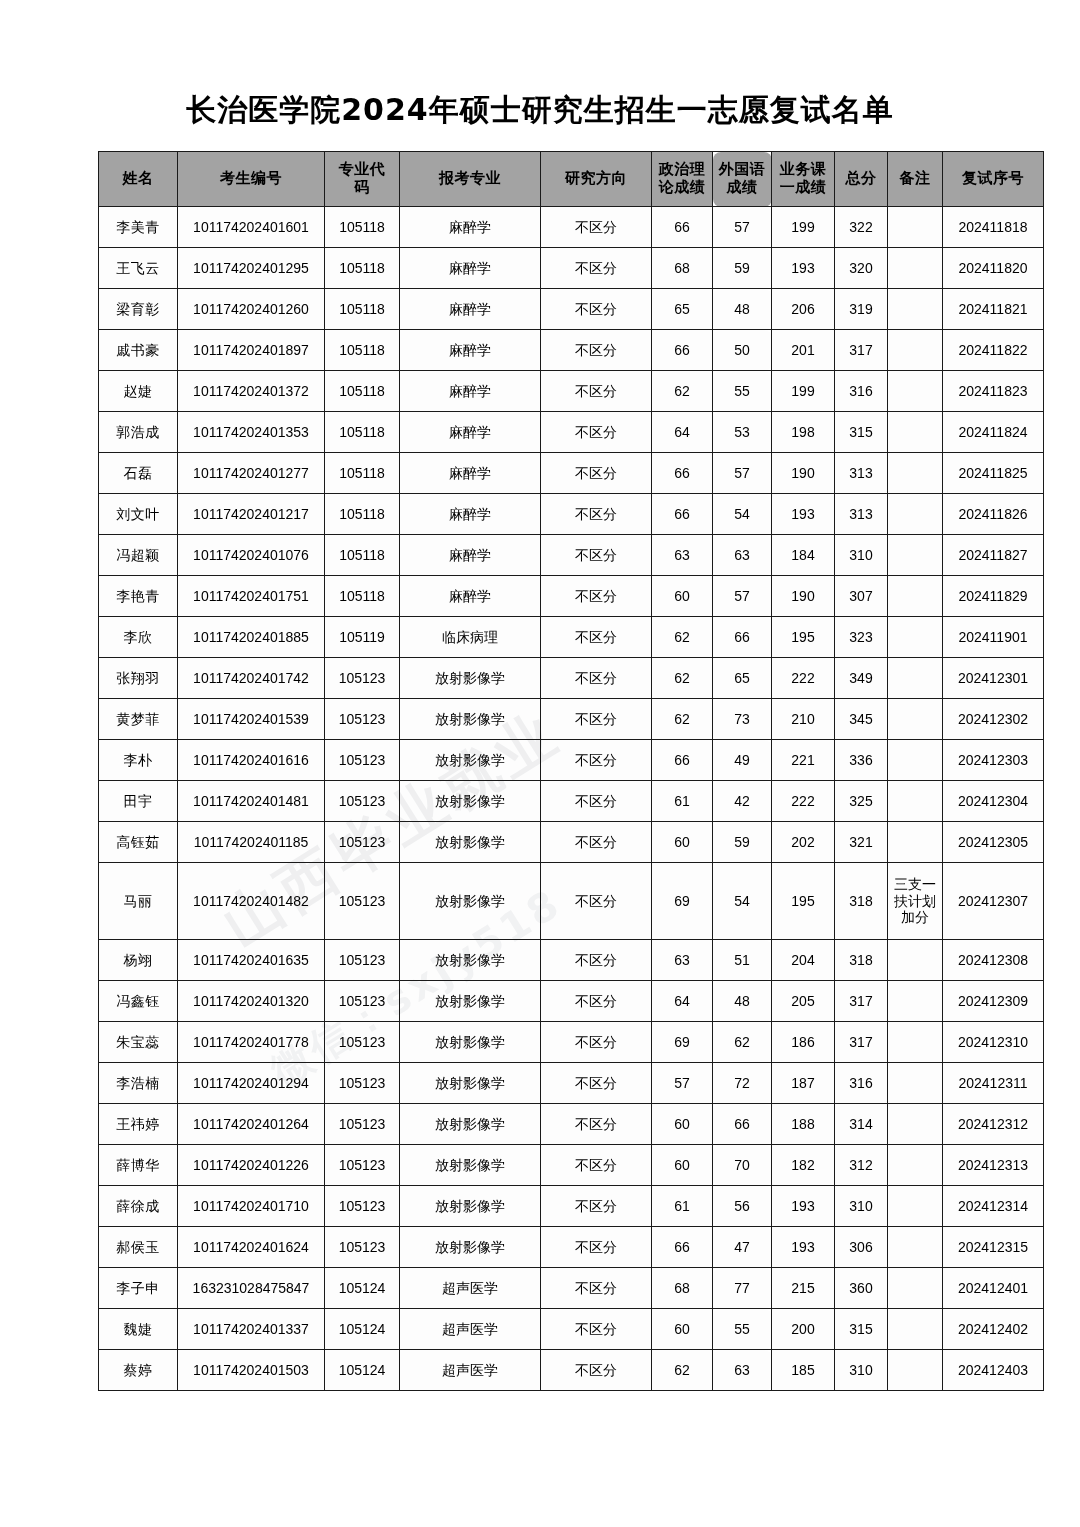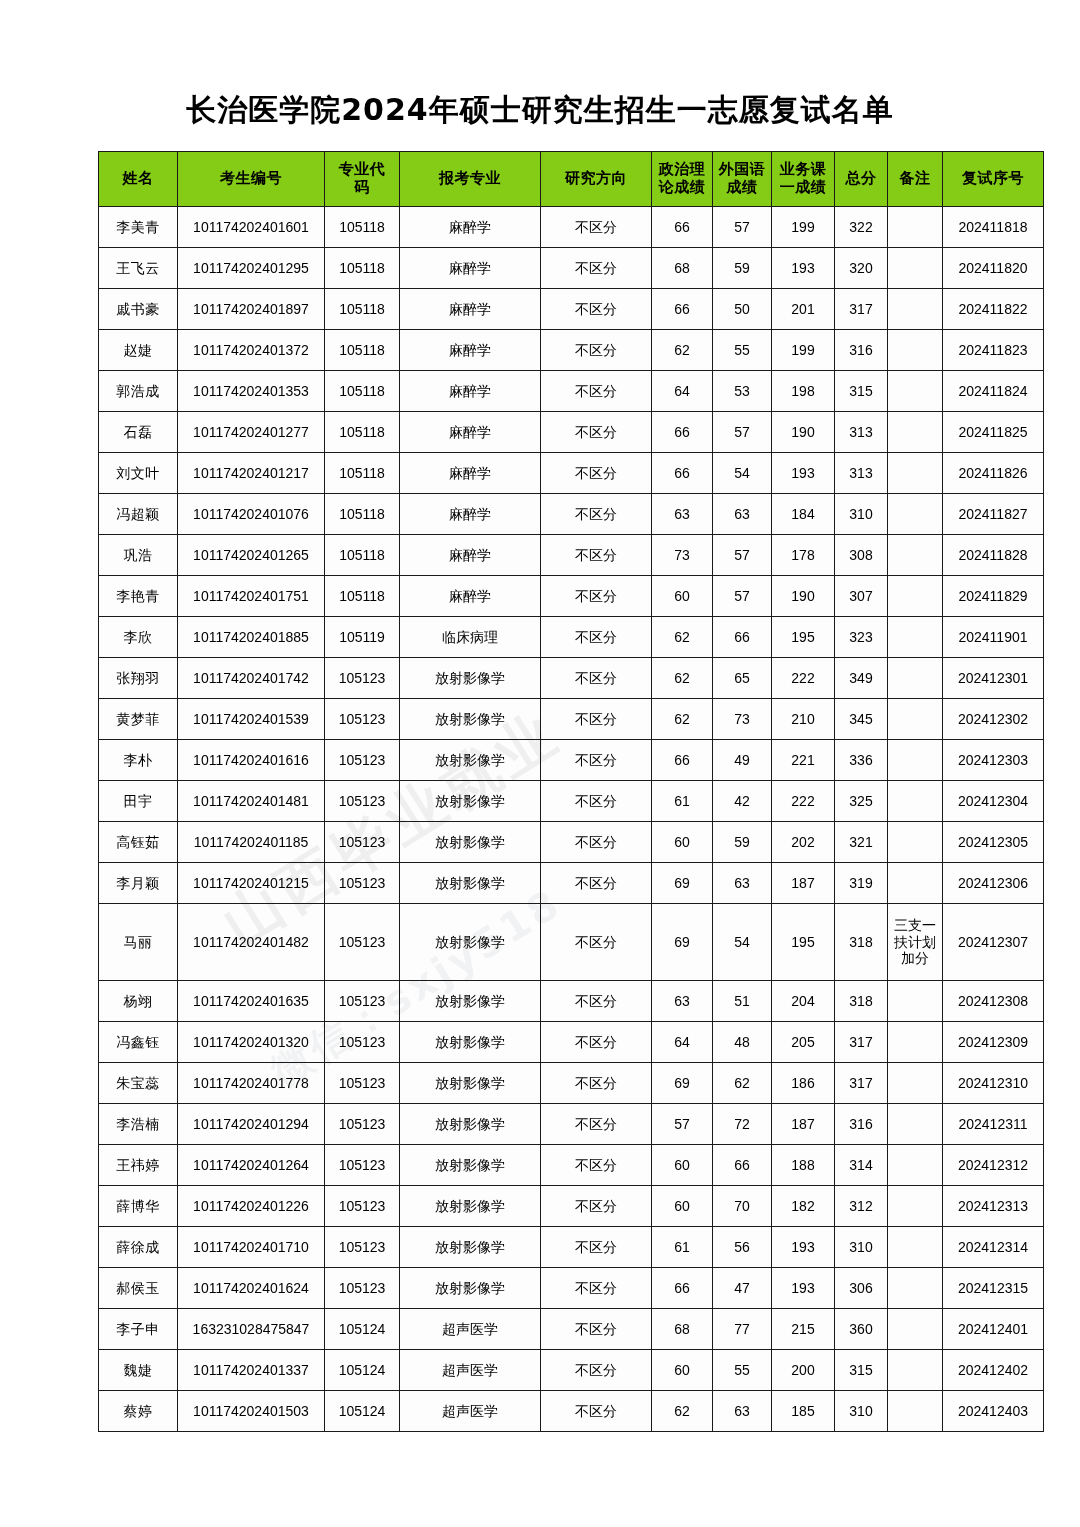--- a/index.html
+++ b/index.html
@@ -87,42 +87,42 @@
   table.list td {
     border: 1.5px solid #1a1a1a;
     text-align: center;
     vertical-align: middle;
     font-size: 14px;
     line-height: 1.18;
     padding: 0;
     background-clip: padding-box;
   }
   table.list thead th {
-    background: #84cc16;
+    background: #a3a3a3;
     font-weight: 700;
     font-size: 15px;
     height: 54px;
     font-family: "DejaVu Sans", sans-serif;
     letter-spacing: 0.5px;
   }
   table.list tbody td {
     height: 40px;
     background: rgba(252, 252, 252, 0.55);
   }
   table.list tbody tr.tall td {
     height: 76px;
   }
 
   td.c-name, th.c-name { width: 78px; font-family: "DejaVu Sans", sans-serif; letter-spacing: 0.5px; }
   td.c-id,   th.c-id   { width: 146px; font-size: 14px; }
   td.c-code, th.c-code { width: 74px; }
   td.c-major,th.c-major{ width: 140px; font-family: "DejaVu Sans", sans-serif; }
   td.c-dir,  th.c-dir  { width: 110px; font-family: "DejaVu Sans", sans-serif; }
   td.c-pol,  th.c-pol  { width: 60px; }
-  td.c-for,  th.c-for  { width: 58px; }
+  td.c-for,  th.c-for  { width: 58px; border-radius: 8px; }
   td.c-biz,  th.c-biz  { width: 62px; }
   td.c-total,th.c-total{ width: 52px; }
   td.c-note, th.c-note { width: 54px; font-size: 12.5px; line-height: 1.25; font-family: "DejaVu Sans", sans-serif; }
   td.c-seq,  th.c-seq  { width: 100px; }
 
   .hdr-2line { display: block; }
 </style>
 </head>
 <body>
 
@@ -185,20 +185,33 @@
             <td class="c-major">麻醉学</td>
             <td class="c-dir">不区分</td>
             <td class="c-pol">68</td>
             <td class="c-for">59</td>
             <td class="c-biz">193</td>
             <td class="c-total">320</td>
             <td class="c-note"></td>
             <td class="c-seq">202411820</td>
           </tr>
           <tr>
+            <td class="c-name">梁育彰</td>
+            <td class="c-id">101174202401260</td>
+            <td class="c-code">105118</td>
+            <td class="c-major">麻醉学</td>
+            <td class="c-dir">不区分</td>
+            <td class="c-pol">65</td>
+            <td class="c-for">48</td>
+            <td class="c-biz">206</td>
+            <td class="c-total">319</td>
+            <td class="c-note"></td>
+            <td class="c-seq">202411821</td>
+          </tr>
+          <tr>
             <td class="c-name">戚书豪</td>
             <td class="c-id">101174202401897</td>
             <td class="c-code">105118</td>
             <td class="c-major">麻醉学</td>
             <td class="c-dir">不区分</td>
             <td class="c-pol">66</td>
             <td class="c-for">50</td>
             <td class="c-biz">201</td>
             <td class="c-total">317</td>
             <td class="c-note"></td>
@@ -263,33 +276,20 @@
             <td class="c-major">麻醉学</td>
             <td class="c-dir">不区分</td>
             <td class="c-pol">63</td>
             <td class="c-for">63</td>
             <td class="c-biz">184</td>
             <td class="c-total">310</td>
             <td class="c-note"></td>
             <td class="c-seq">202411827</td>
           </tr>
           <tr>
-            <td class="c-name">巩浩</td>
-            <td class="c-id">101174202401265</td>
-            <td class="c-code">105118</td>
-            <td class="c-major">麻醉学</td>
-            <td class="c-dir">不区分</td>
-            <td class="c-pol">73</td>
-            <td class="c-for">57</td>
-            <td class="c-biz">178</td>
-            <td class="c-total">308</td>
-            <td class="c-note"></td>
-            <td class="c-seq">202411828</td>
-          </tr>
-          <tr>
             <td class="c-name">李艳青</td>
             <td class="c-id">101174202401751</td>
             <td class="c-code">105118</td>
             <td class="c-major">麻醉学</td>
             <td class="c-dir">不区分</td>
             <td class="c-pol">60</td>
             <td class="c-for">57</td>
             <td class="c-biz">190</td>
             <td class="c-total">307</td>
             <td class="c-note"></td>
@@ -365,33 +365,20 @@
             <td class="c-id">101174202401185</td>
             <td class="c-code">105123</td>
             <td class="c-major">放射影像学</td>
             <td class="c-dir">不区分</td>
             <td class="c-pol">60</td>
             <td class="c-for">59</td>
             <td class="c-biz">202</td>
             <td class="c-total">321</td>
             <td class="c-note"></td>
             <td class="c-seq">202412305</td>
-          </tr>
-          <tr>
-            <td class="c-name">李月颖</td>
-            <td class="c-id">101174202401215</td>
-            <td class="c-code">105123</td>
-            <td class="c-major">放射影像学</td>
-            <td class="c-dir">不区分</td>
-            <td class="c-pol">69</td>
-            <td class="c-for">63</td>
-            <td class="c-biz">187</td>
-            <td class="c-total">319</td>
-            <td class="c-note"></td>
-            <td class="c-seq">202412306</td>
           </tr>
           <tr class="tall">
             <td class="c-name">马丽</td>
             <td class="c-id">101174202401482</td>
             <td class="c-code">105123</td>
             <td class="c-major">放射影像学</td>
             <td class="c-dir">不区分</td>
             <td class="c-pol">69</td>
             <td class="c-for">54</td>
             <td class="c-biz">195</td>

